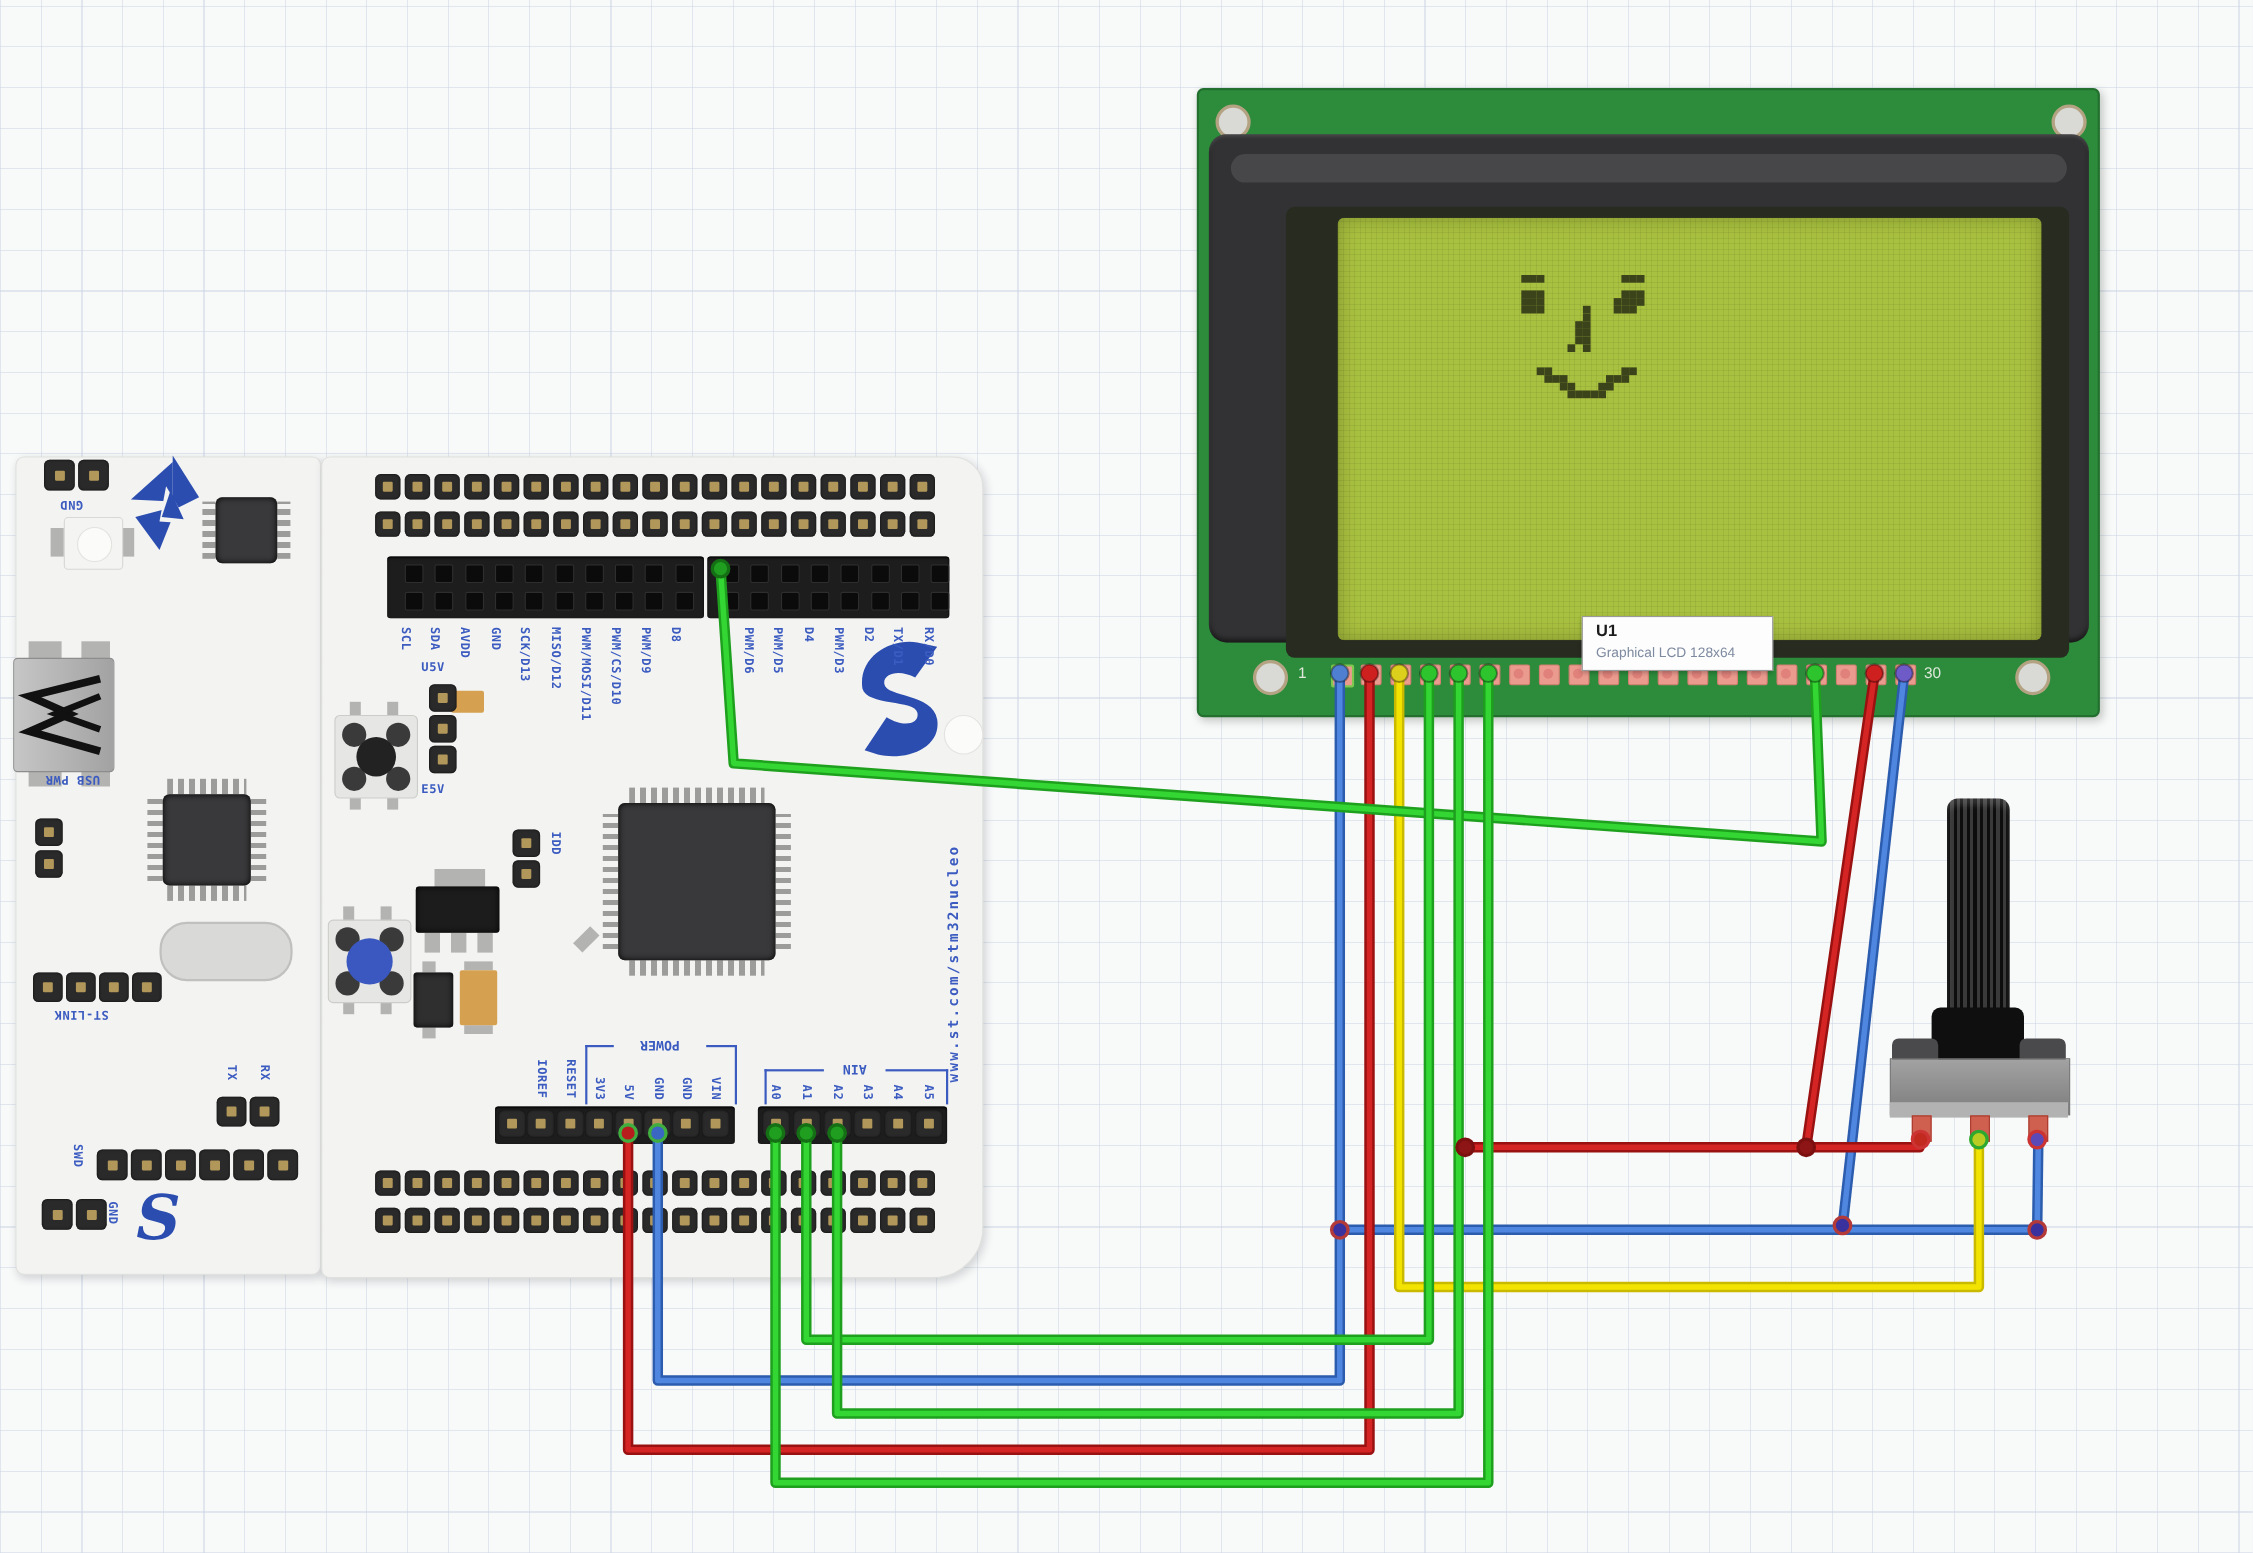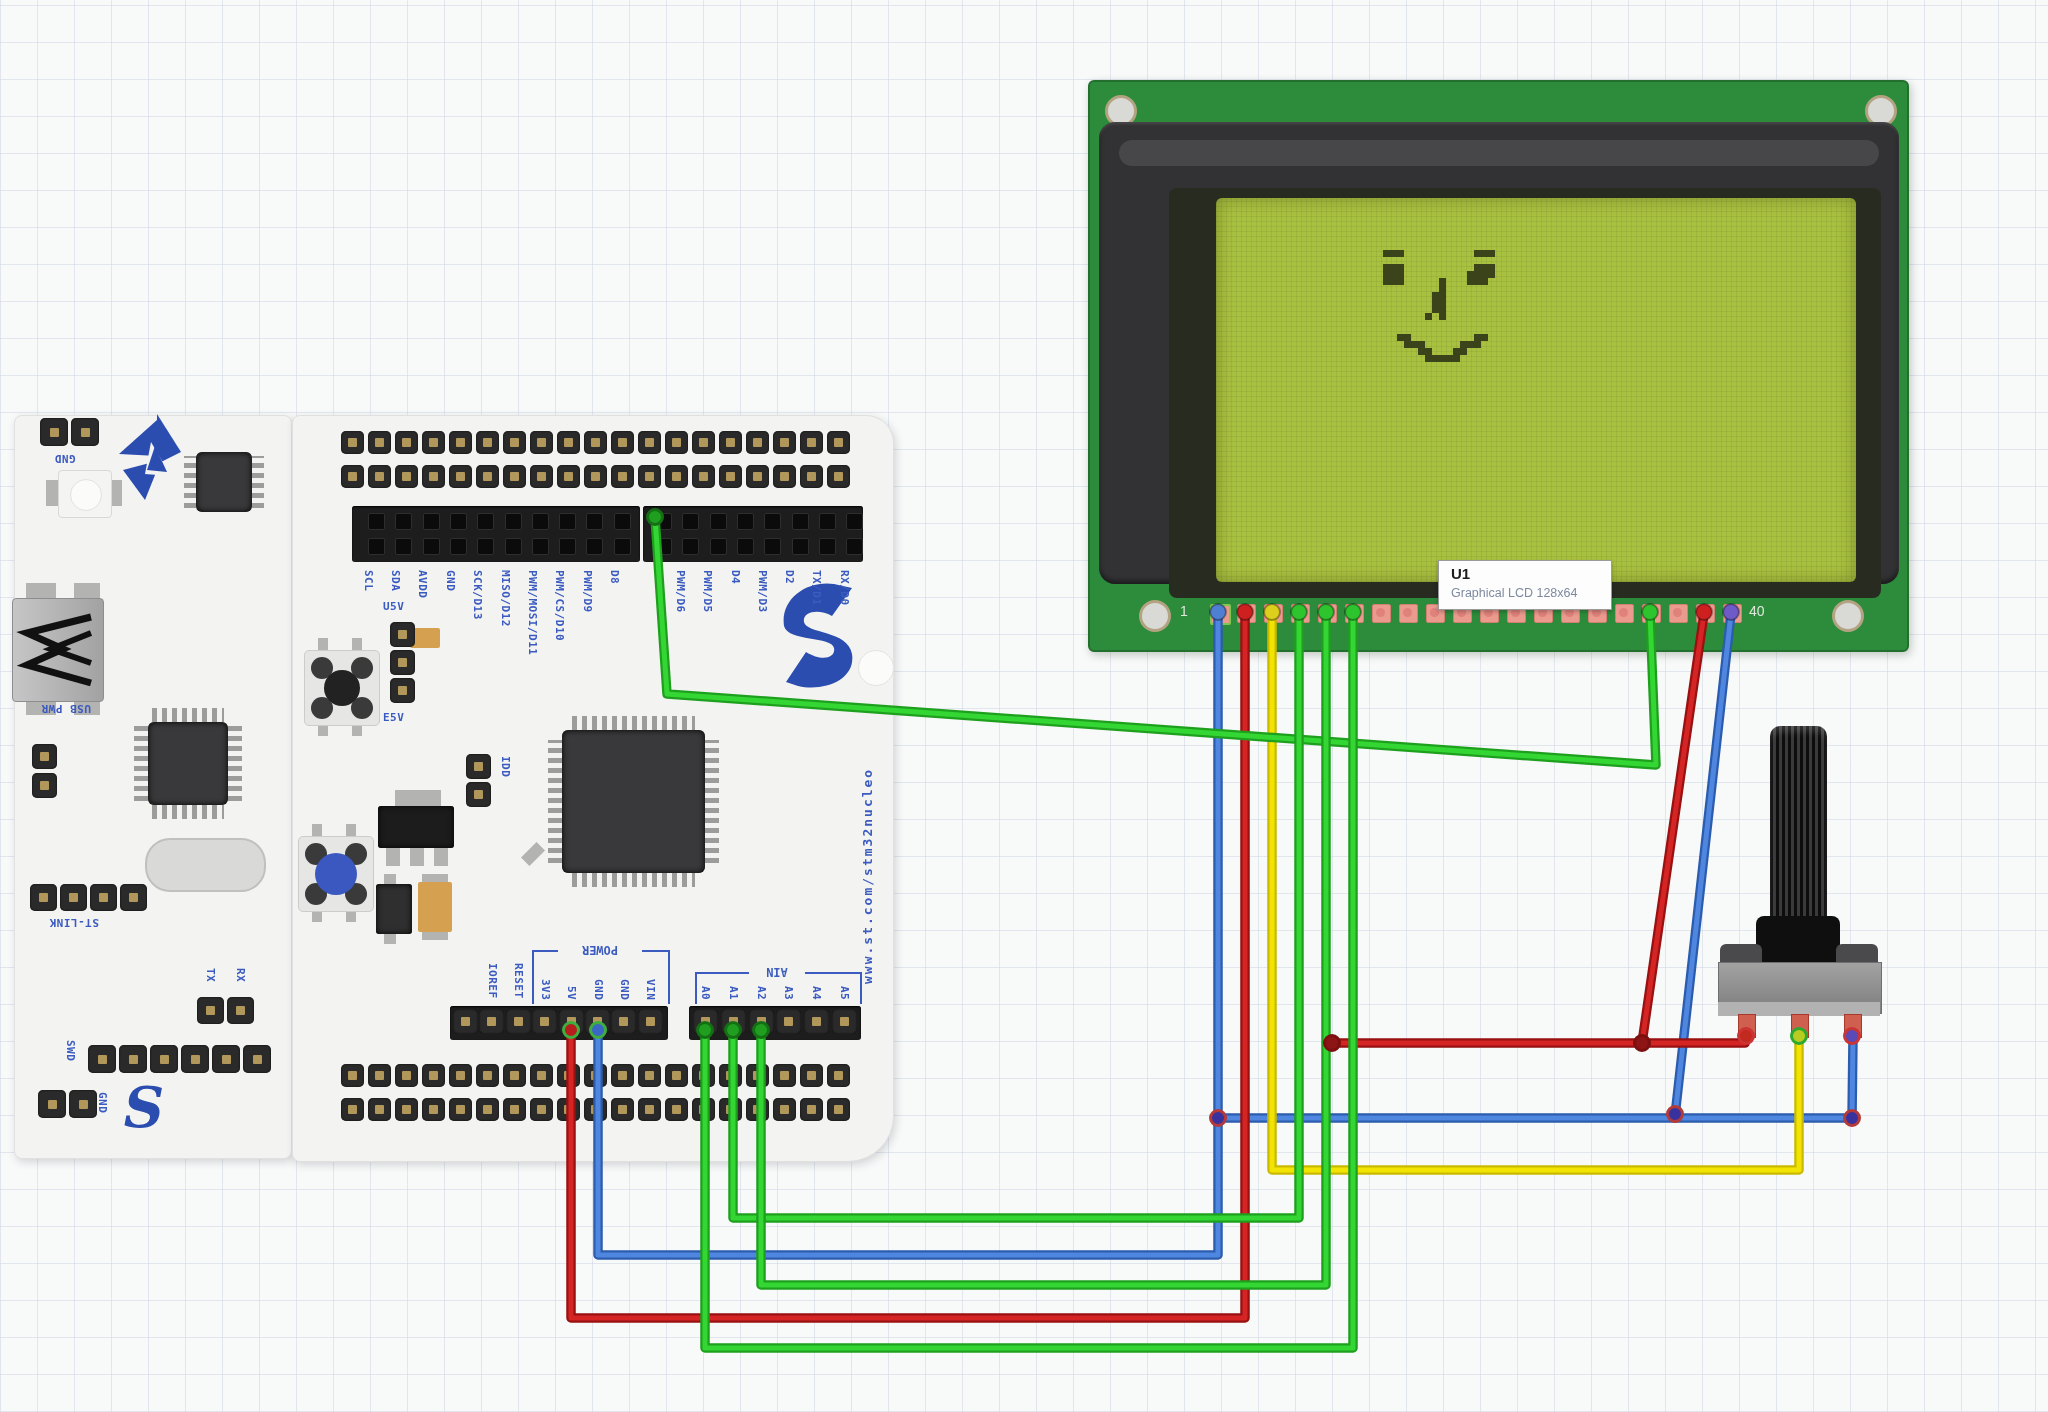--- a/index.html
+++ b/index.html
@@ -151,21 +151,21 @@
     <div class="screw" style="left:775px;top:13px;"></div>
     <div class="screw" style="left:49px;top:518px;"></div>
     <div class="screw" style="left:742px;top:518px;"></div>
     <div class="bezel">
       <div class="bezbar"></div>
       <div class="scrframe"></div>
       <div class="screen"></div>
     </div>
   </div>
   <div class="pinnum" style="left:1180px;top:603px;">1</div>
-  <div class="pinnum" style="left:1749px;top:603px;">40</div>
+  <div class="pinnum" style="left:1749px;top:603px;">30</div>
 
   <div class="abs pot" style="left:1718px;top:724px;width:162px;height:320px;">
     <div class="abs" style="left:52px;top:2px;width:57px;height:196px;border-radius:10px 10px 0 0;
          background:repeating-linear-gradient(90deg,#0d0d0d 0 3px,#3a3a3a 3px 6px);box-shadow:inset 0 6px 6px rgba(255,255,255,.15);"></div>
     <div class="abs" style="left:38px;top:192px;width:84px;height:54px;background:#0f0f0f;border-radius:8px;"></div>
     <div class="abs" style="left:2px;top:220px;width:42px;height:30px;background:#4a4a4c;border-radius:6px;"></div>
     <div class="abs" style="left:118px;top:220px;width:42px;height:30px;background:#4a4a4c;border-radius:6px;"></div>
     <div class="abs" style="left:0px;top:238px;width:162px;height:50px;background:linear-gradient(#a2a2a2,#7d7d7d);border:1px solid #6f6f6f;"></div>
     <div class="abs" style="left:0px;top:278px;width:162px;height:14px;background:#b2b2b2;"></div>
     <div class="abs" style="left:20px;top:290px;width:16px;height:22px;background:#cf5f4f;border:1px solid #a83a2d;"></div>

